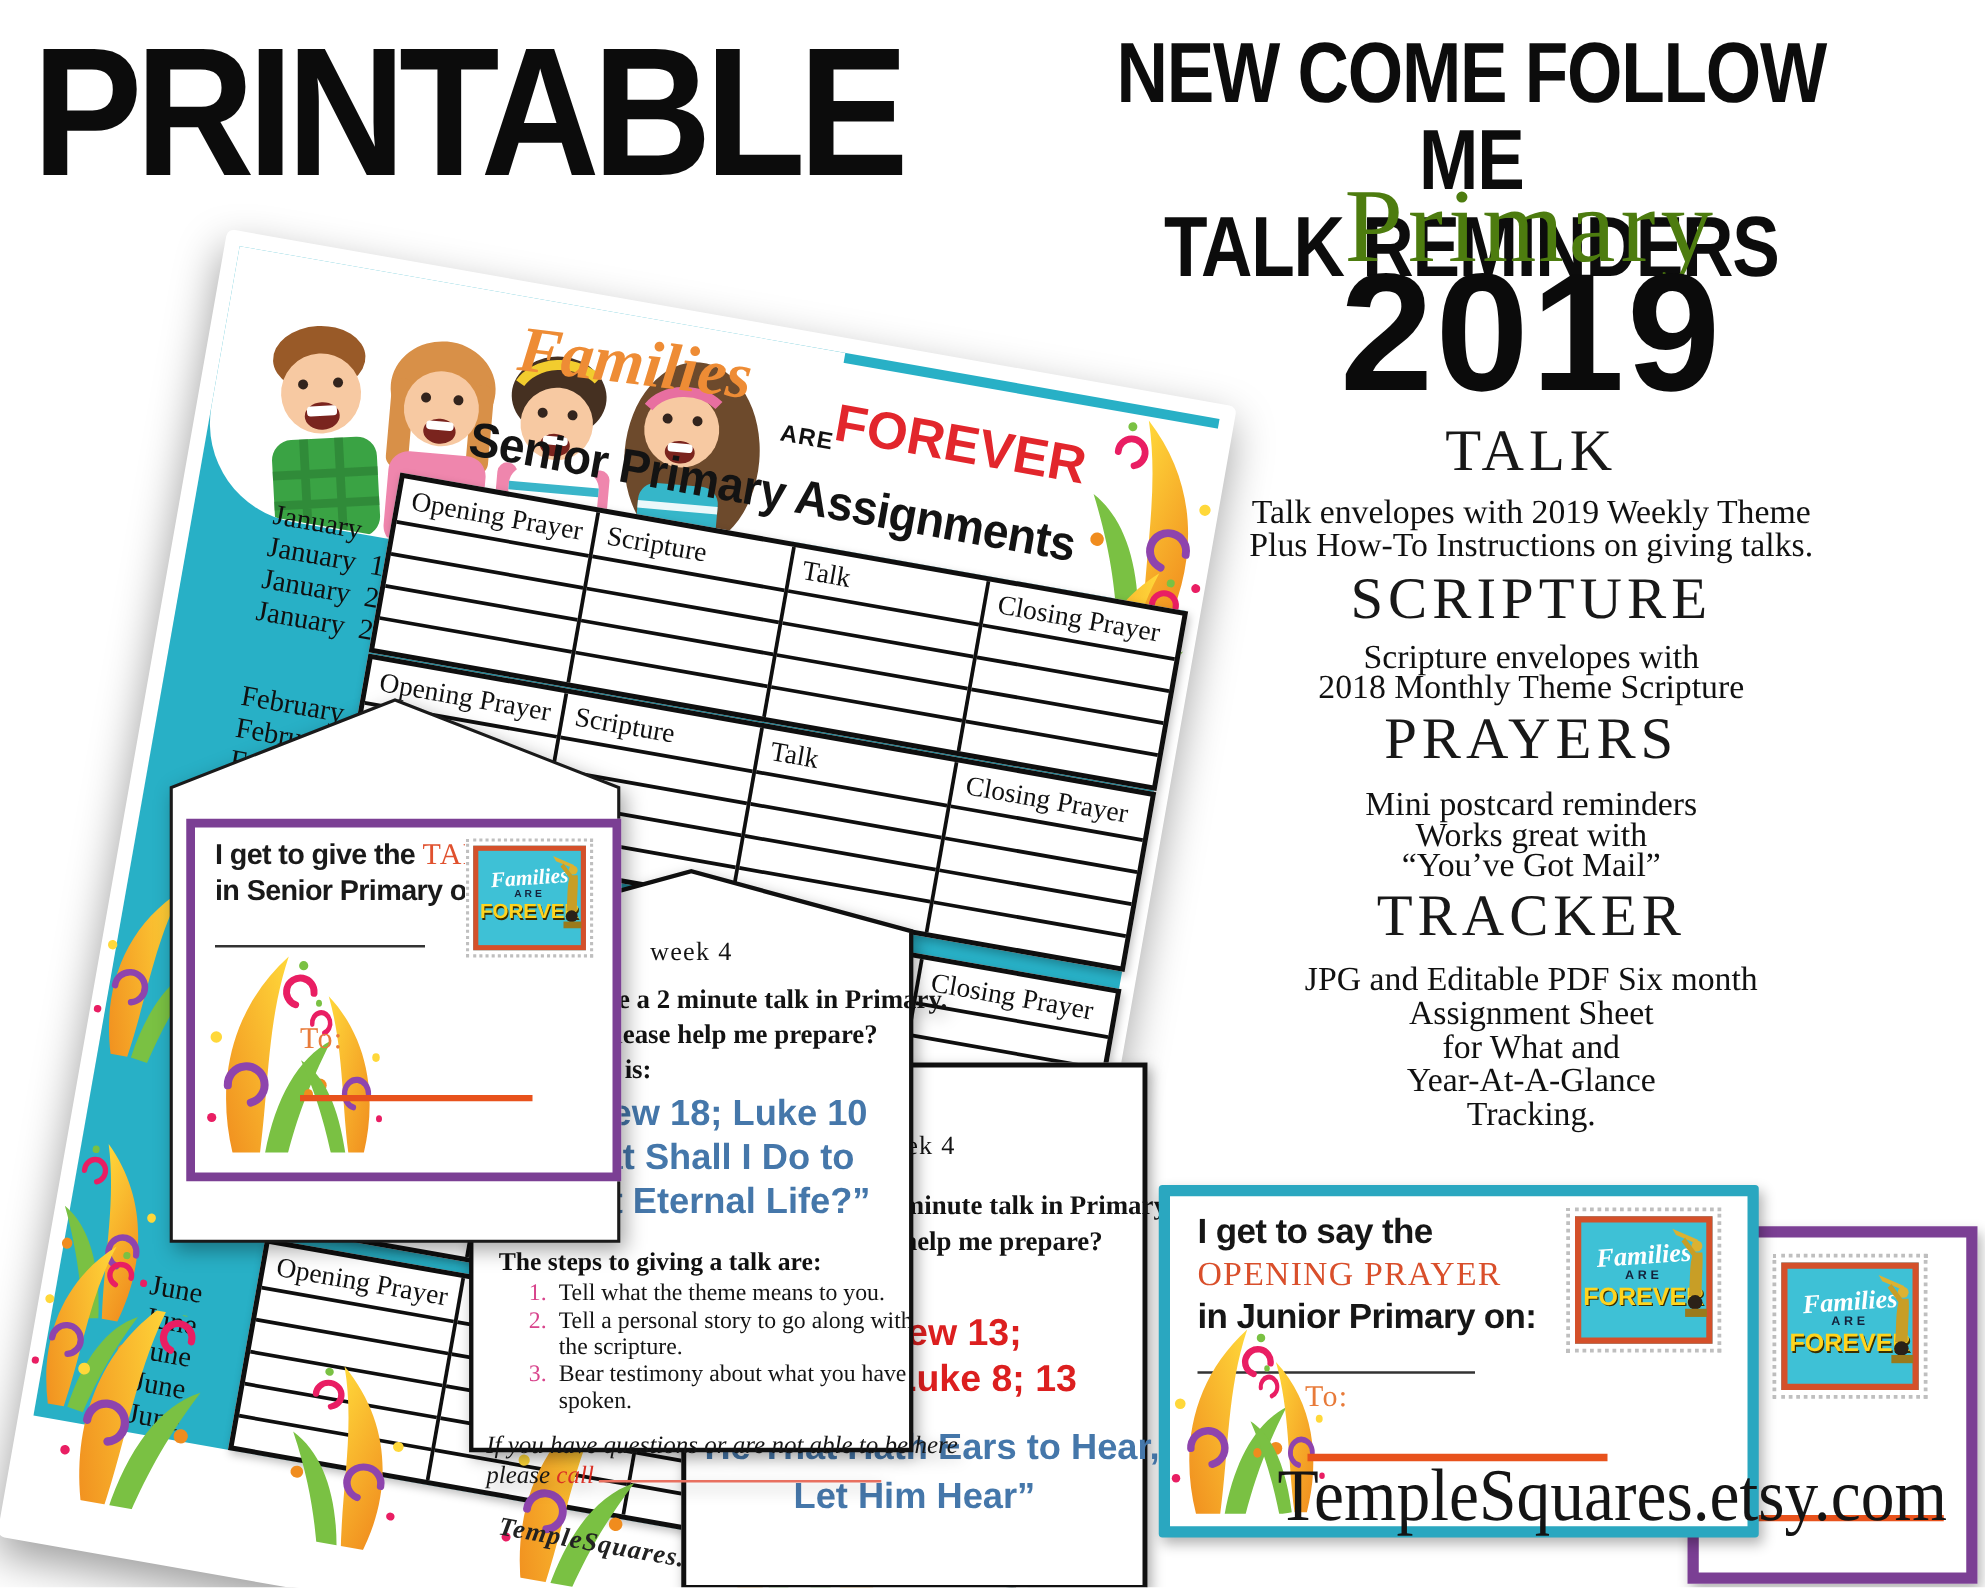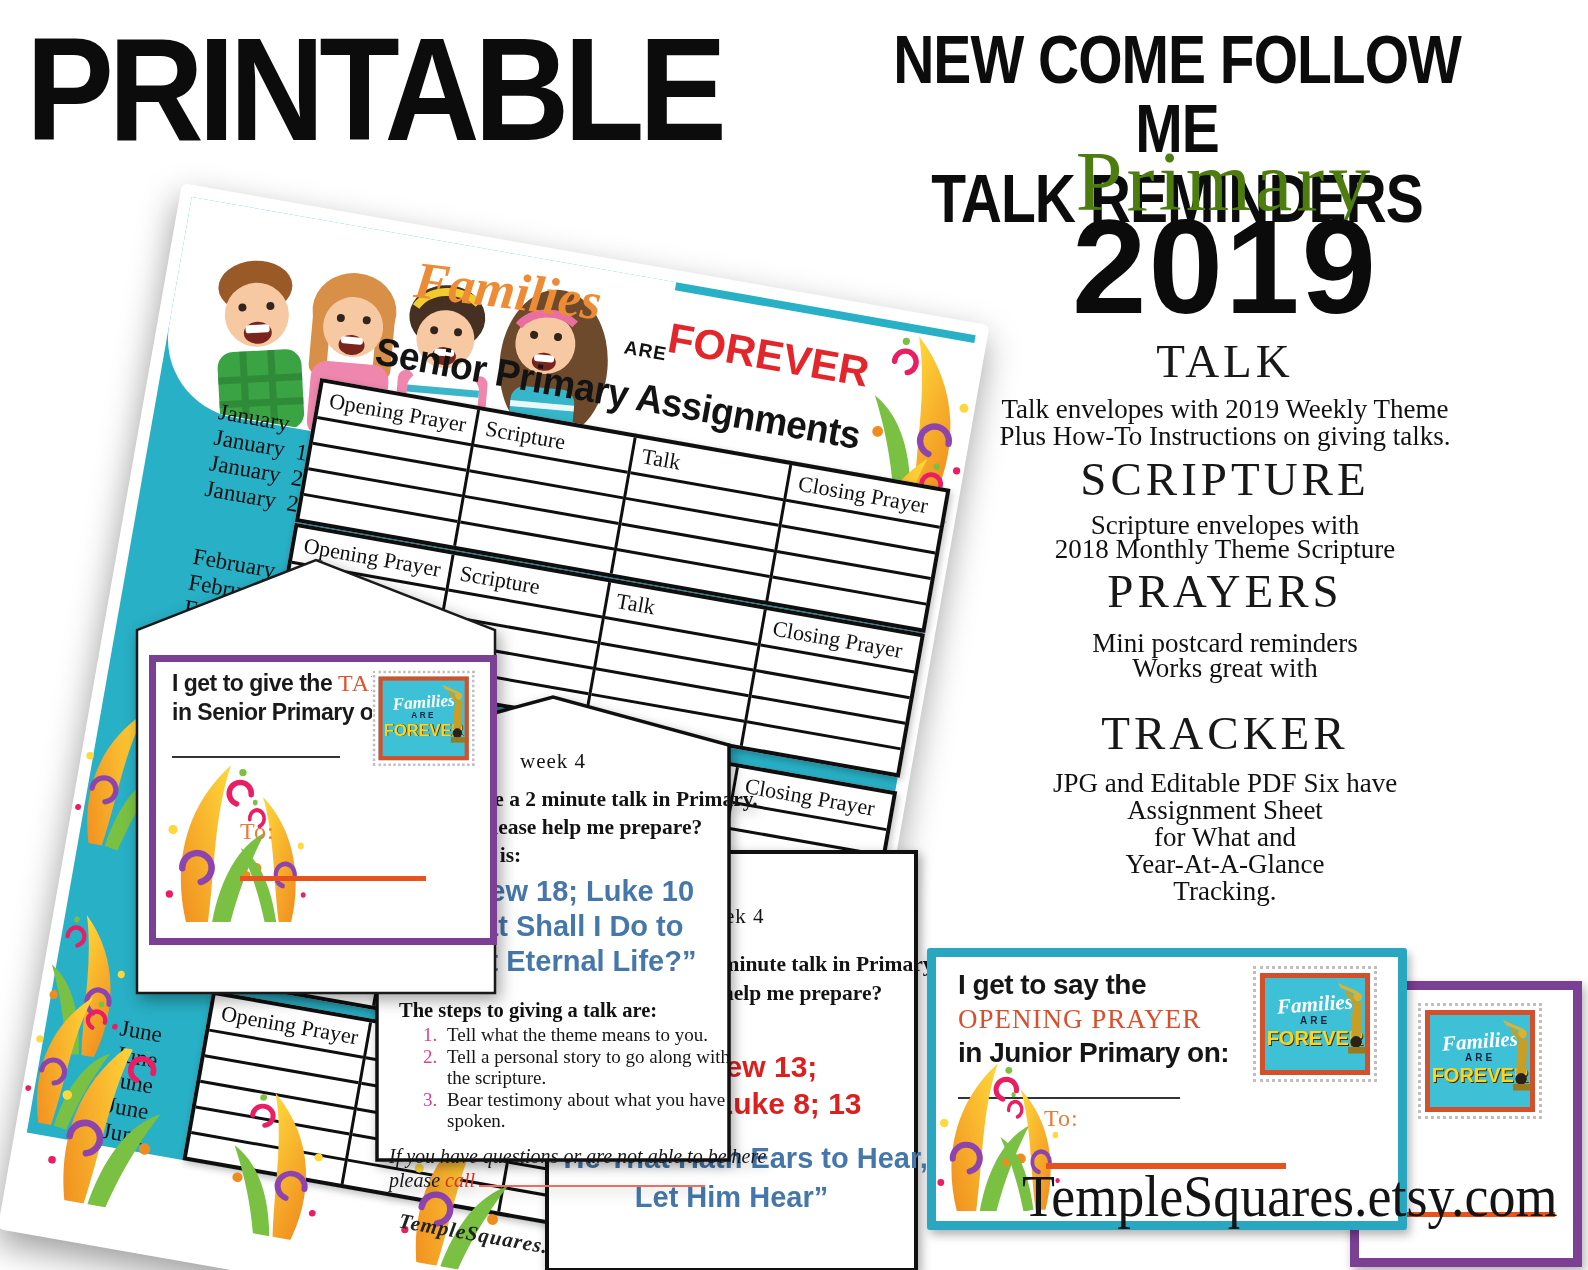--- a/index.html
+++ b/index.html
@@ -156,23 +156,24 @@
   <div class="abs sec-line" style="top:396px">Talk envelopes with 2019 Weekly Theme</div>
   <div class="abs sec-line" style="top:423px">Plus How-To Instructions on giving talks.</div>
 
   <div class="abs sec-head" style="top:456px">SCRIPTURE</div>
   <div class="abs sec-line" style="top:512px">Scripture envelopes with</div>
   <div class="abs sec-line" style="top:536px">2018 Monthly Theme Scripture</div>
 
   <div class="abs sec-head" style="top:568px">PRAYERS</div>
   <div class="abs sec-line" style="top:630px">Mini postcard reminders</div>
   <div class="abs sec-line" style="top:655px">Works great with</div>
+  <div class="abs sec-line" style="top:679px">“You’ve Got Mail”</div>
 
   <div class="abs sec-head" style="top:710px">TRACKER</div>
-  <div class="abs sec-line" style="top:770px">JPG and Editable PDF Six have</div>
+  <div class="abs sec-line" style="top:770px">JPG and Editable PDF Six month</div>
   <div class="abs sec-line" style="top:797px">Assignment Sheet</div>
   <div class="abs sec-line" style="top:824px">for What and</div>
   <div class="abs sec-line" style="top:851px">Year-At-A-Glance</div>
   <div class="abs sec-line" style="top:878px">Tracking.</div>
 
   <div class="abs sheet">
     <div class="abs panel"></div>
     <div class="abs band"></div>
 
     <svg class="abs" style="left:32px;top:24px" width="100" height="140" viewBox="0 0 100 140">

